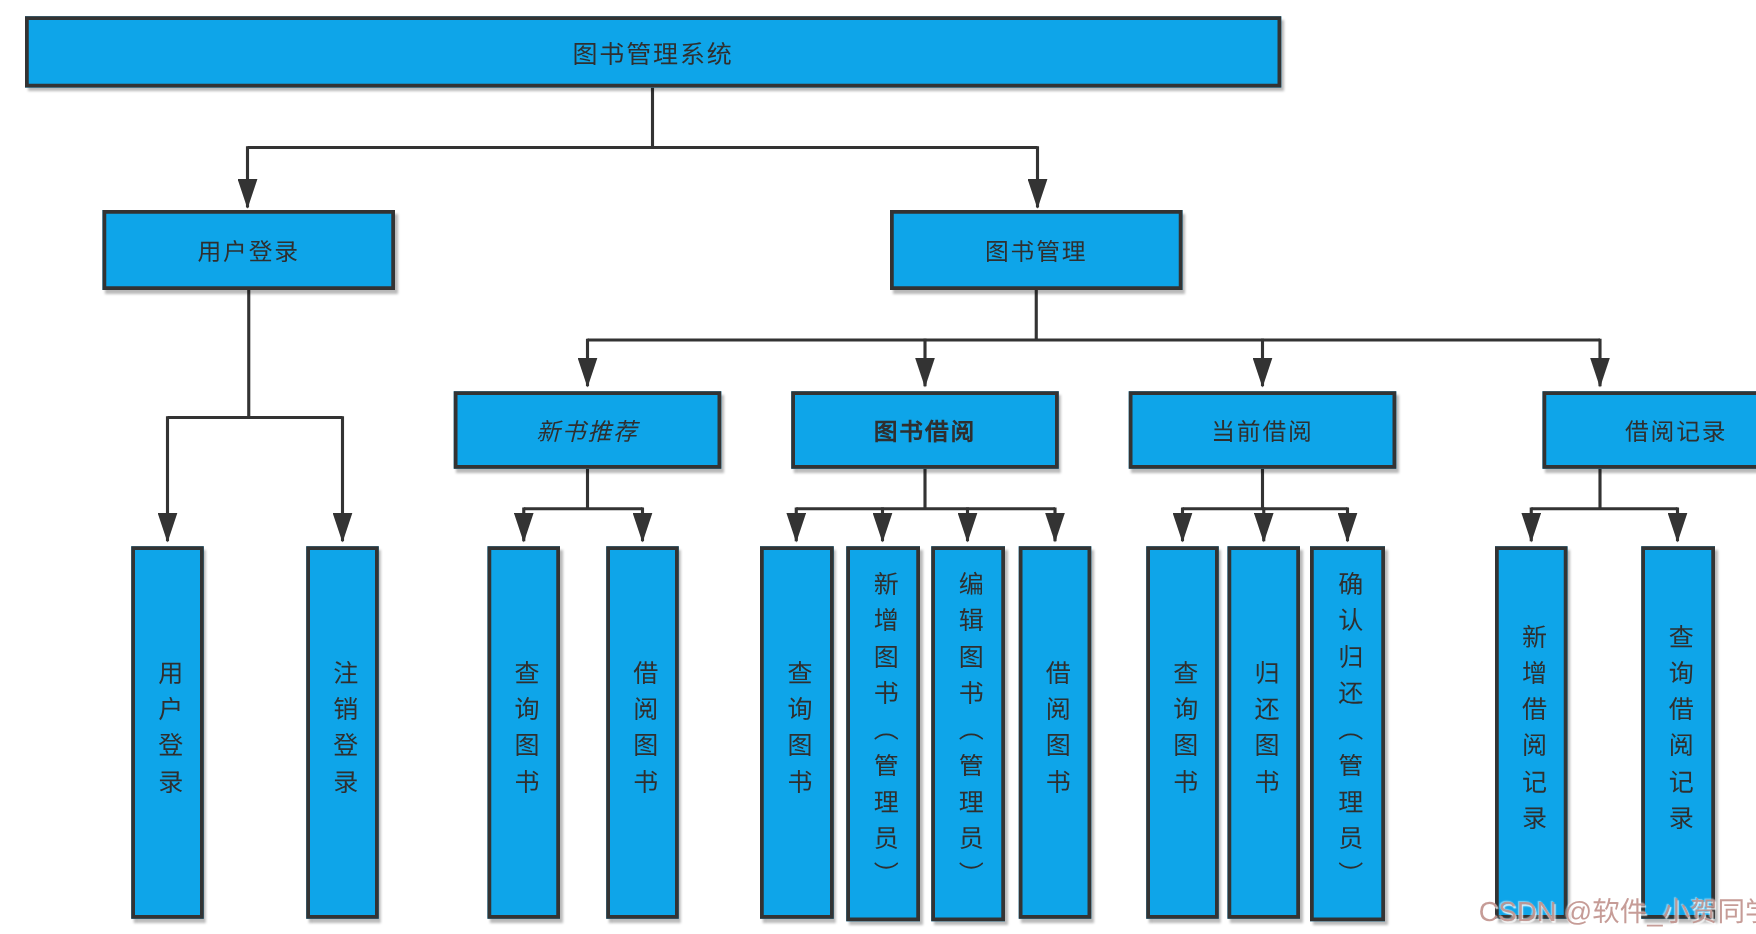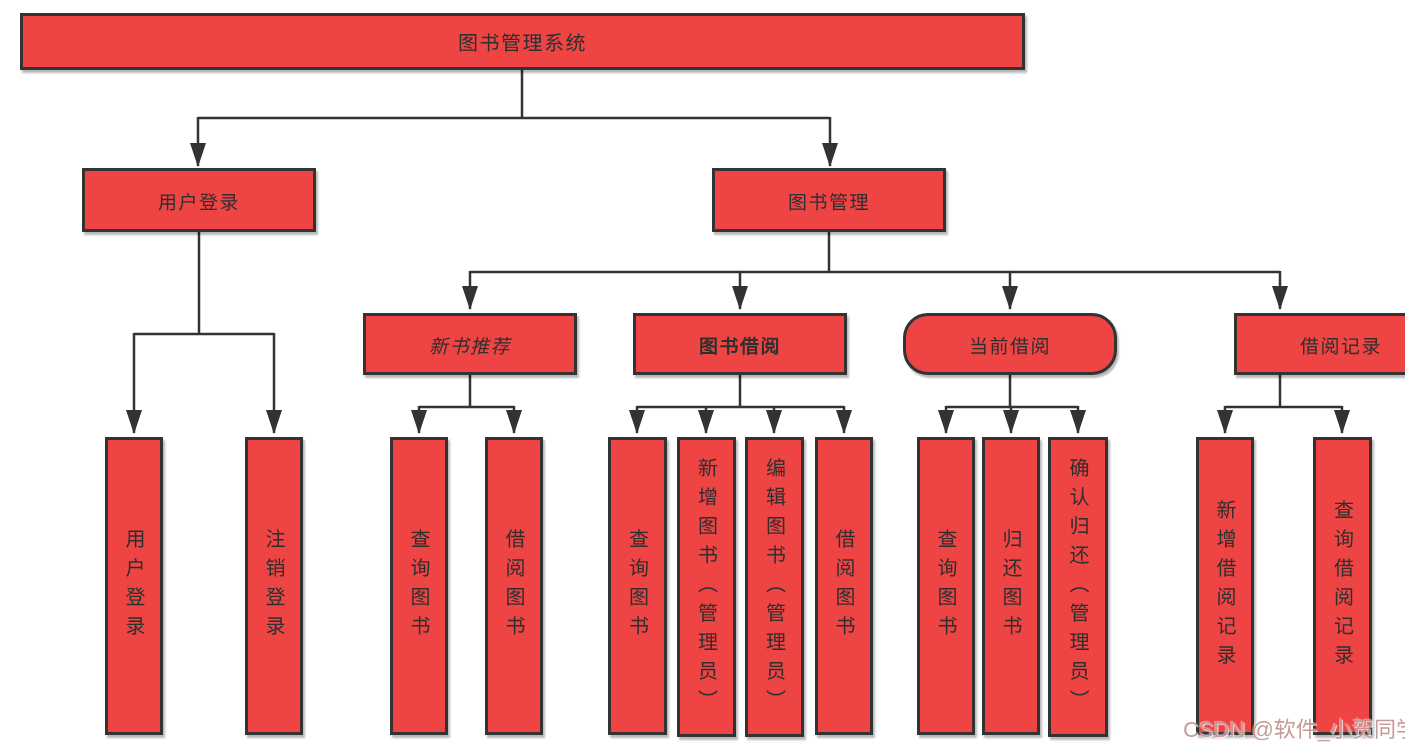--- a/index.html
+++ b/index.html
@@ -7,21 +7,21 @@
     position:relative;
     width:1405px;height:747px;
     background:#ffffff;
     font-family:"Liberation Sans","DejaVu Sans",sans-serif;
     overflow:hidden;
   }
   #connectors{position:absolute;left:0;top:0;z-index:1;}
   .box{
     position:absolute;
     box-sizing:border-box;
-    background:#ef4444;
+    background:#0ea5e9;
     border:3px solid #333333;
     box-shadow:2px 3px 2px rgba(0,0,0,0.28);
     display:flex;align-items:center;justify-content:center;
     color:#2f2f2f;
     z-index:2;
   }
   .hbox{
     font-size:19px;
     letter-spacing:1.5px;
     white-space:nowrap;
@@ -111,21 +111,21 @@
     </g>
   </svg>
 
   <div class="box hbox rootbox" style="left:20px;top:13px;width:1005px;height:57px;">图书管理系统</div>
 
   <div class="box hbox" style="left:82px;top:168px;width:234px;height:64px;">用户登录</div>
   <div class="box hbox" style="left:712px;top:168px;width:234px;height:64px;text-align:center;">图书管理</div>
 
   <div class="box hbox" style="left:363px;top:313px;width:214px;height:62px;font-style:italic;">新书推荐</div>
   <div class="box hbox" style="left:633px;top:313px;width:214px;height:62px;font-weight:bold;">图书借阅</div>
-  <div class="box hbox" style="left:903px;top:313px;width:214px;height:62px;border-radius:25px;">当前借阅</div>
+  <div class="box hbox" style="left:903px;top:313px;width:214px;height:62px;">当前借阅</div>
   <div class="box hbox" style="left:1234px;top:313px;width:214px;height:62px;">借阅记录</div>
 
   <div class="box vbox" style="left:105px;top:437px;width:58px;height:298px;">用户登录</div>
   <div class="box vbox" style="left:245px;top:437px;width:58px;height:298px;">注销登录</div>
 
   <div class="box vbox" style="left:390px;top:437px;width:58px;height:298px;">查询图书</div>
   <div class="box vbox" style="left:485px;top:437px;width:58px;height:298px;">借阅图书</div>
 
   <div class="box vbox" style="left:608px;top:437px;width:59px;height:298px;">查询图书</div>
   <div class="box vbox" style="left:677px;top:437px;width:59px;height:300px;">新增图书（管理员）</div>

